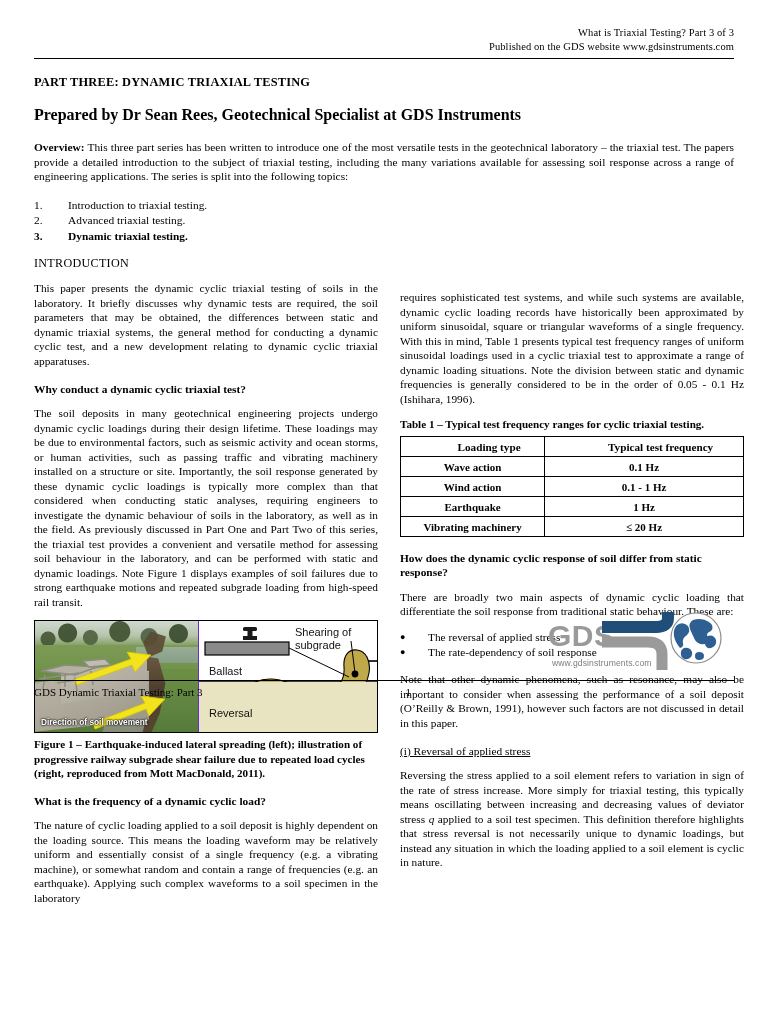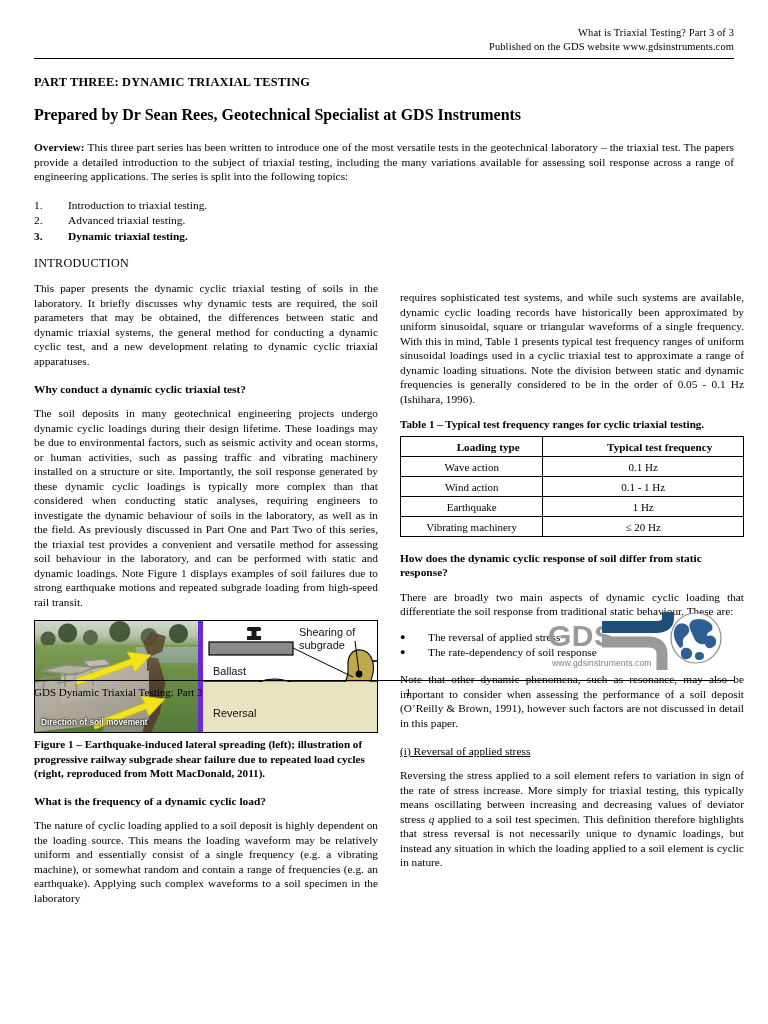--- a/index.html
+++ b/index.html
@@ -126,39 +126,40 @@
   table.freq {
     border-collapse: collapse;
     width: 100%;
     font-size: 11px;
   }
   table.freq th, table.freq td {
     border: 1px solid #000;
     text-align: center;
     padding: 2.5px 3px;
     line-height: 14px;
+    font-weight: bold;
   }
   table.freq th { font-weight: bold; font-size: 11.2px; padding-left: 36px; }
 
   
   .figure { margin: 4px 0 0 0; }
   .fig-row {
     display: flex;
     width: 344px;
     height: 113px;
     border: 1px solid #000;
     box-sizing: border-box;
   }
   .photo {
     width: 163px;
     flex: 0 0 163px;
     position: relative;
     overflow: hidden;
     background: #737373;
-    border-right: 5px solid #6d28d9;
+    border-right: 1px solid #6d28d9;
   }
   
   .photo .sky {
     position:absolute; left:0; top:0; width:100%; height:26px;
     background: linear-gradient(180deg,#cfd9cf 0%, #b9c5ae 55%, #7e9a5c 100%);
   }
   .photo .trees {
     position:absolute; left:0; top:0; width:100%; height:30px;
     background:
       radial-gradient(circle at 8% 60%, #4a5a3a 0 7px, transparent 8px),

